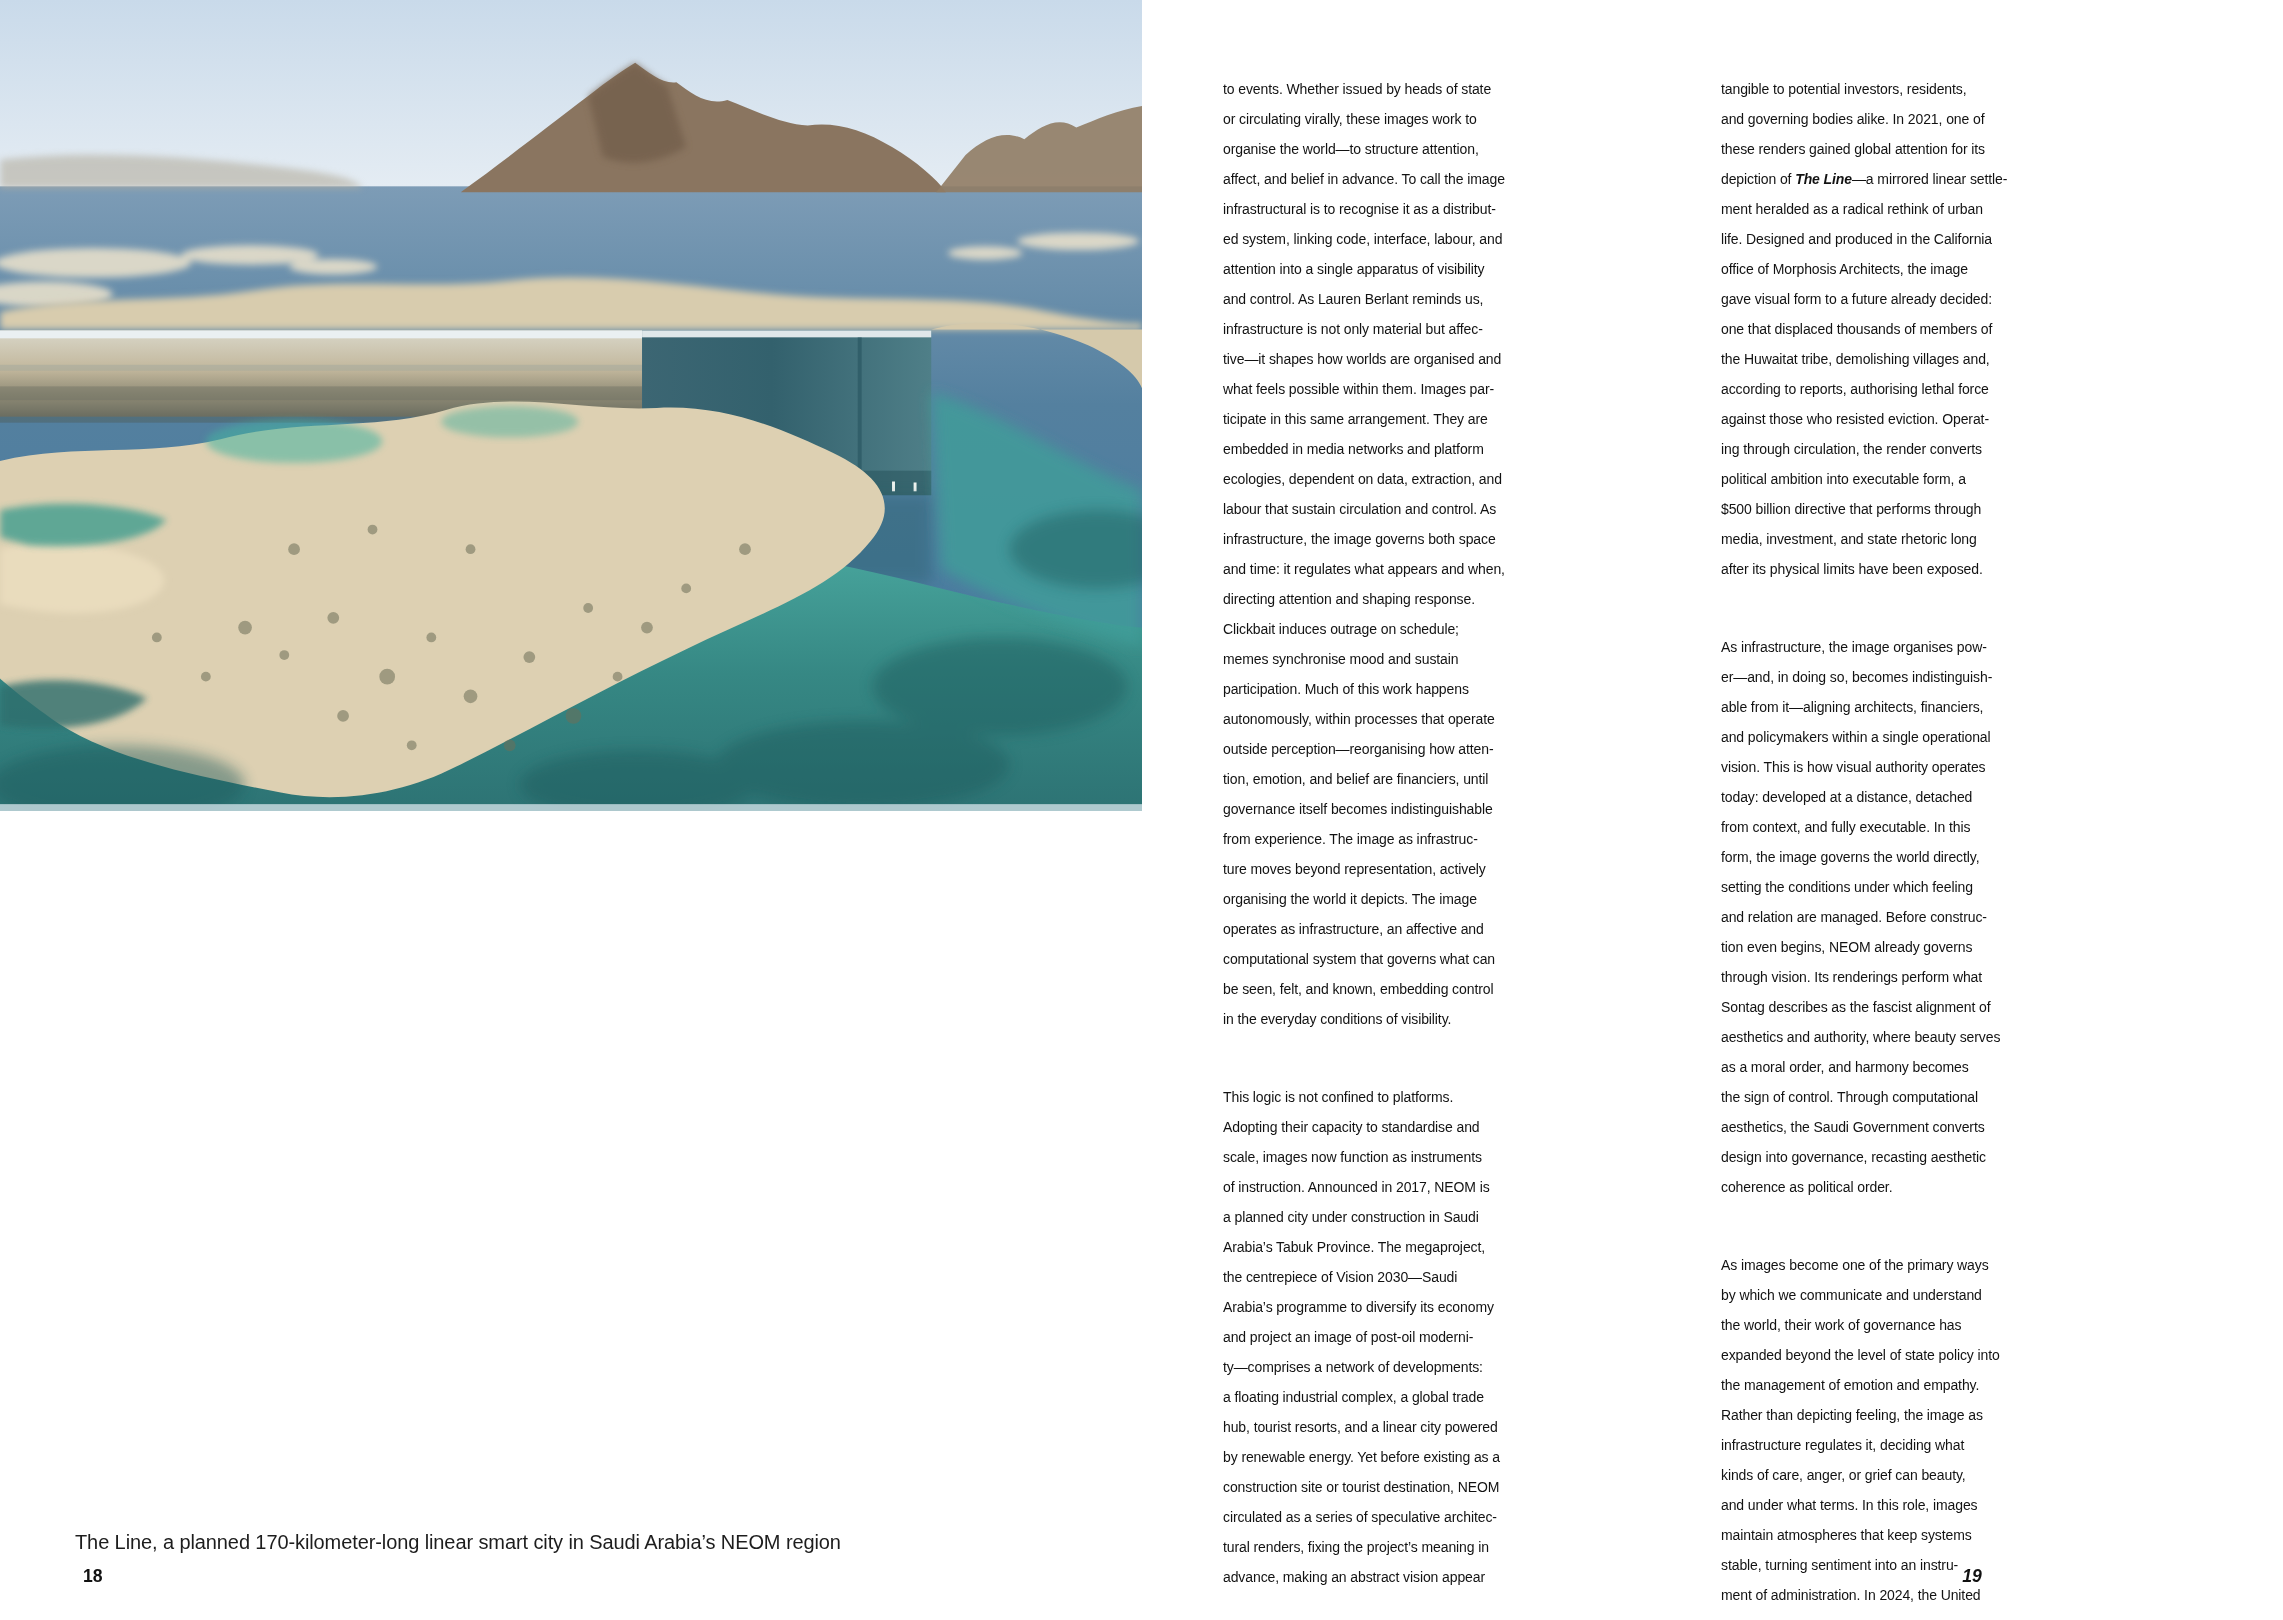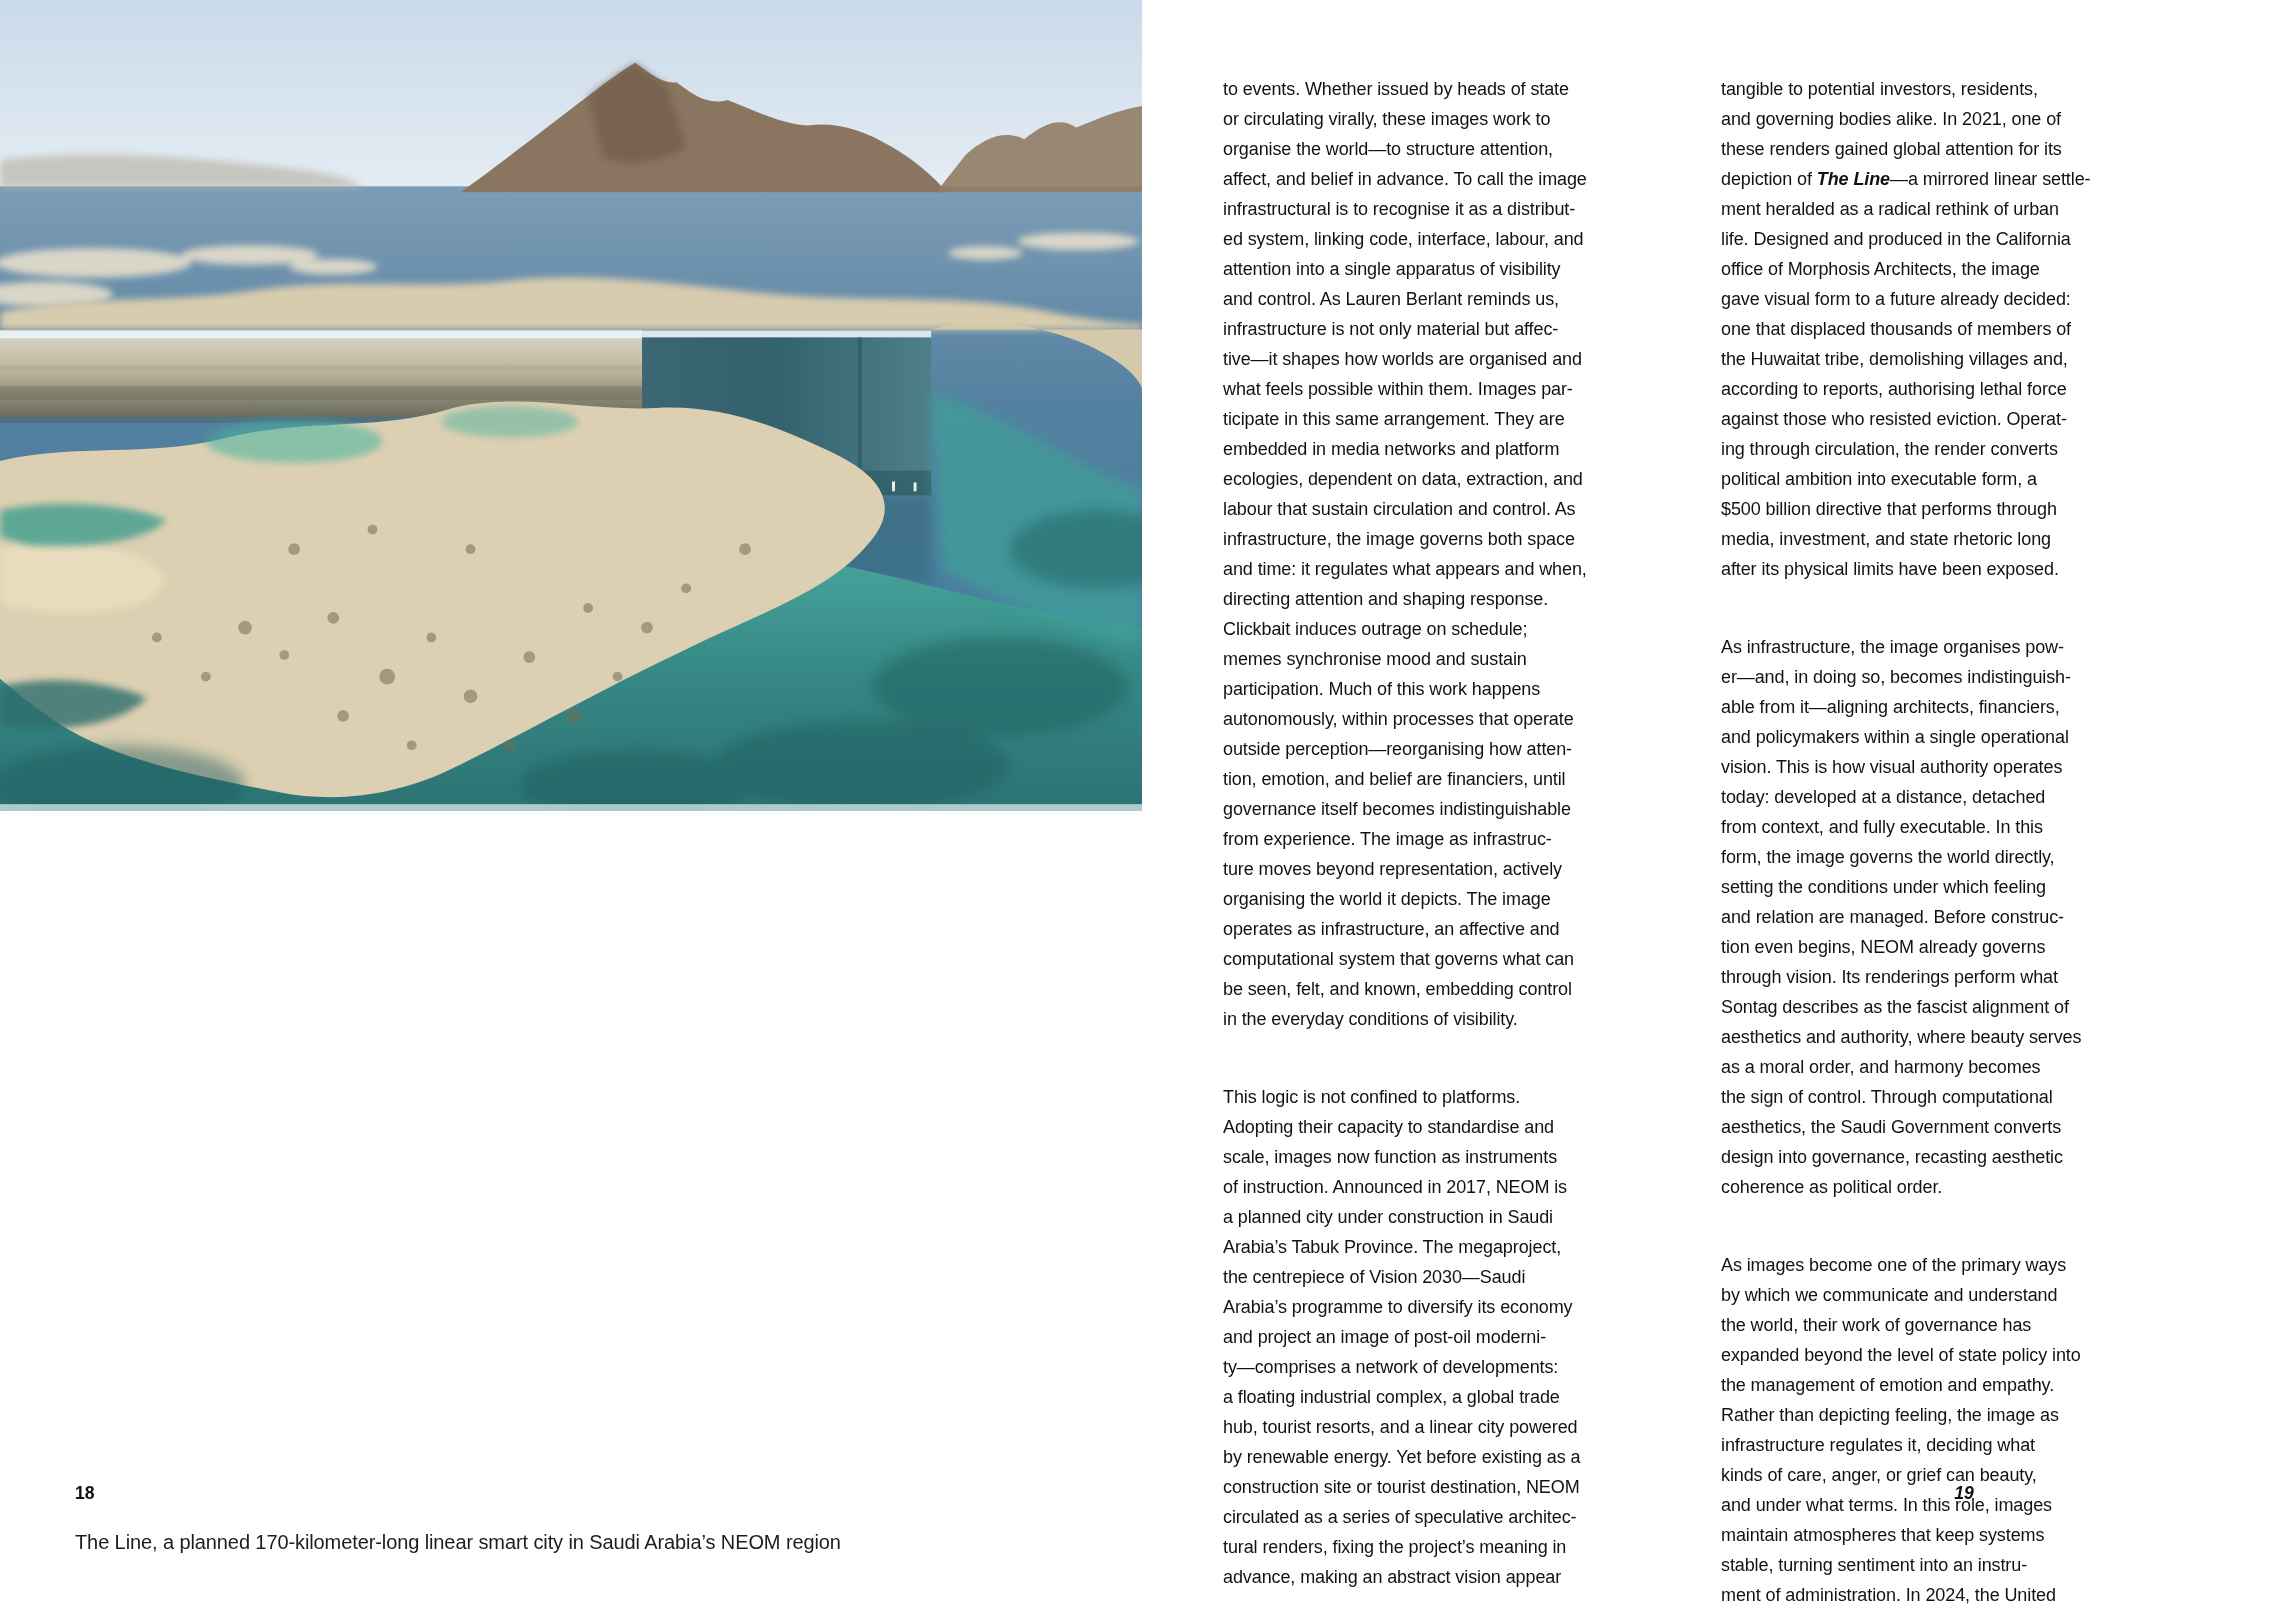--- a/index.html
+++ b/index.html
@@ -15,28 +15,28 @@
     position:absolute;left:0;top:0;width:1142px;height:811px;
     overflow:hidden;
   }
   .photo svg{display:block;width:100%;height:100%;}
   .caption{
     position:absolute;left:75px;top:1531px;
     font-size:20px;letter-spacing:-0.1px;color:#1d1d1d;
     white-space:nowrap;
   }
   .folio{
-    position:absolute;top:1483px;
-    font-size:17.6px;font-weight:700;color:#111;
+    position:absolute;top:1566px;
+    font-size:17.6px;font-weight:700;color:#111;margin-left:8px;
   }
   .folio-left{left:75px;}
   .folio-right{left:1721px;width:486px;text-align:center;font-style:italic;}
   .col{
     position:absolute;top:74px;width:490px;
-    font-size:18px;line-height:30px;letter-spacing:-0.1px;
+    font-size:14px;line-height:30px;letter-spacing:-0.1px;
     color:#121212;
   }
   .col-1{left:1223px;}
   .col-2{left:1721px;}
   .para + .para{margin-top:48px;}
   .line{white-space:nowrap;}
   .line em{font-style:italic;font-weight:bold;}
 </style>
 </head>
 <body>

